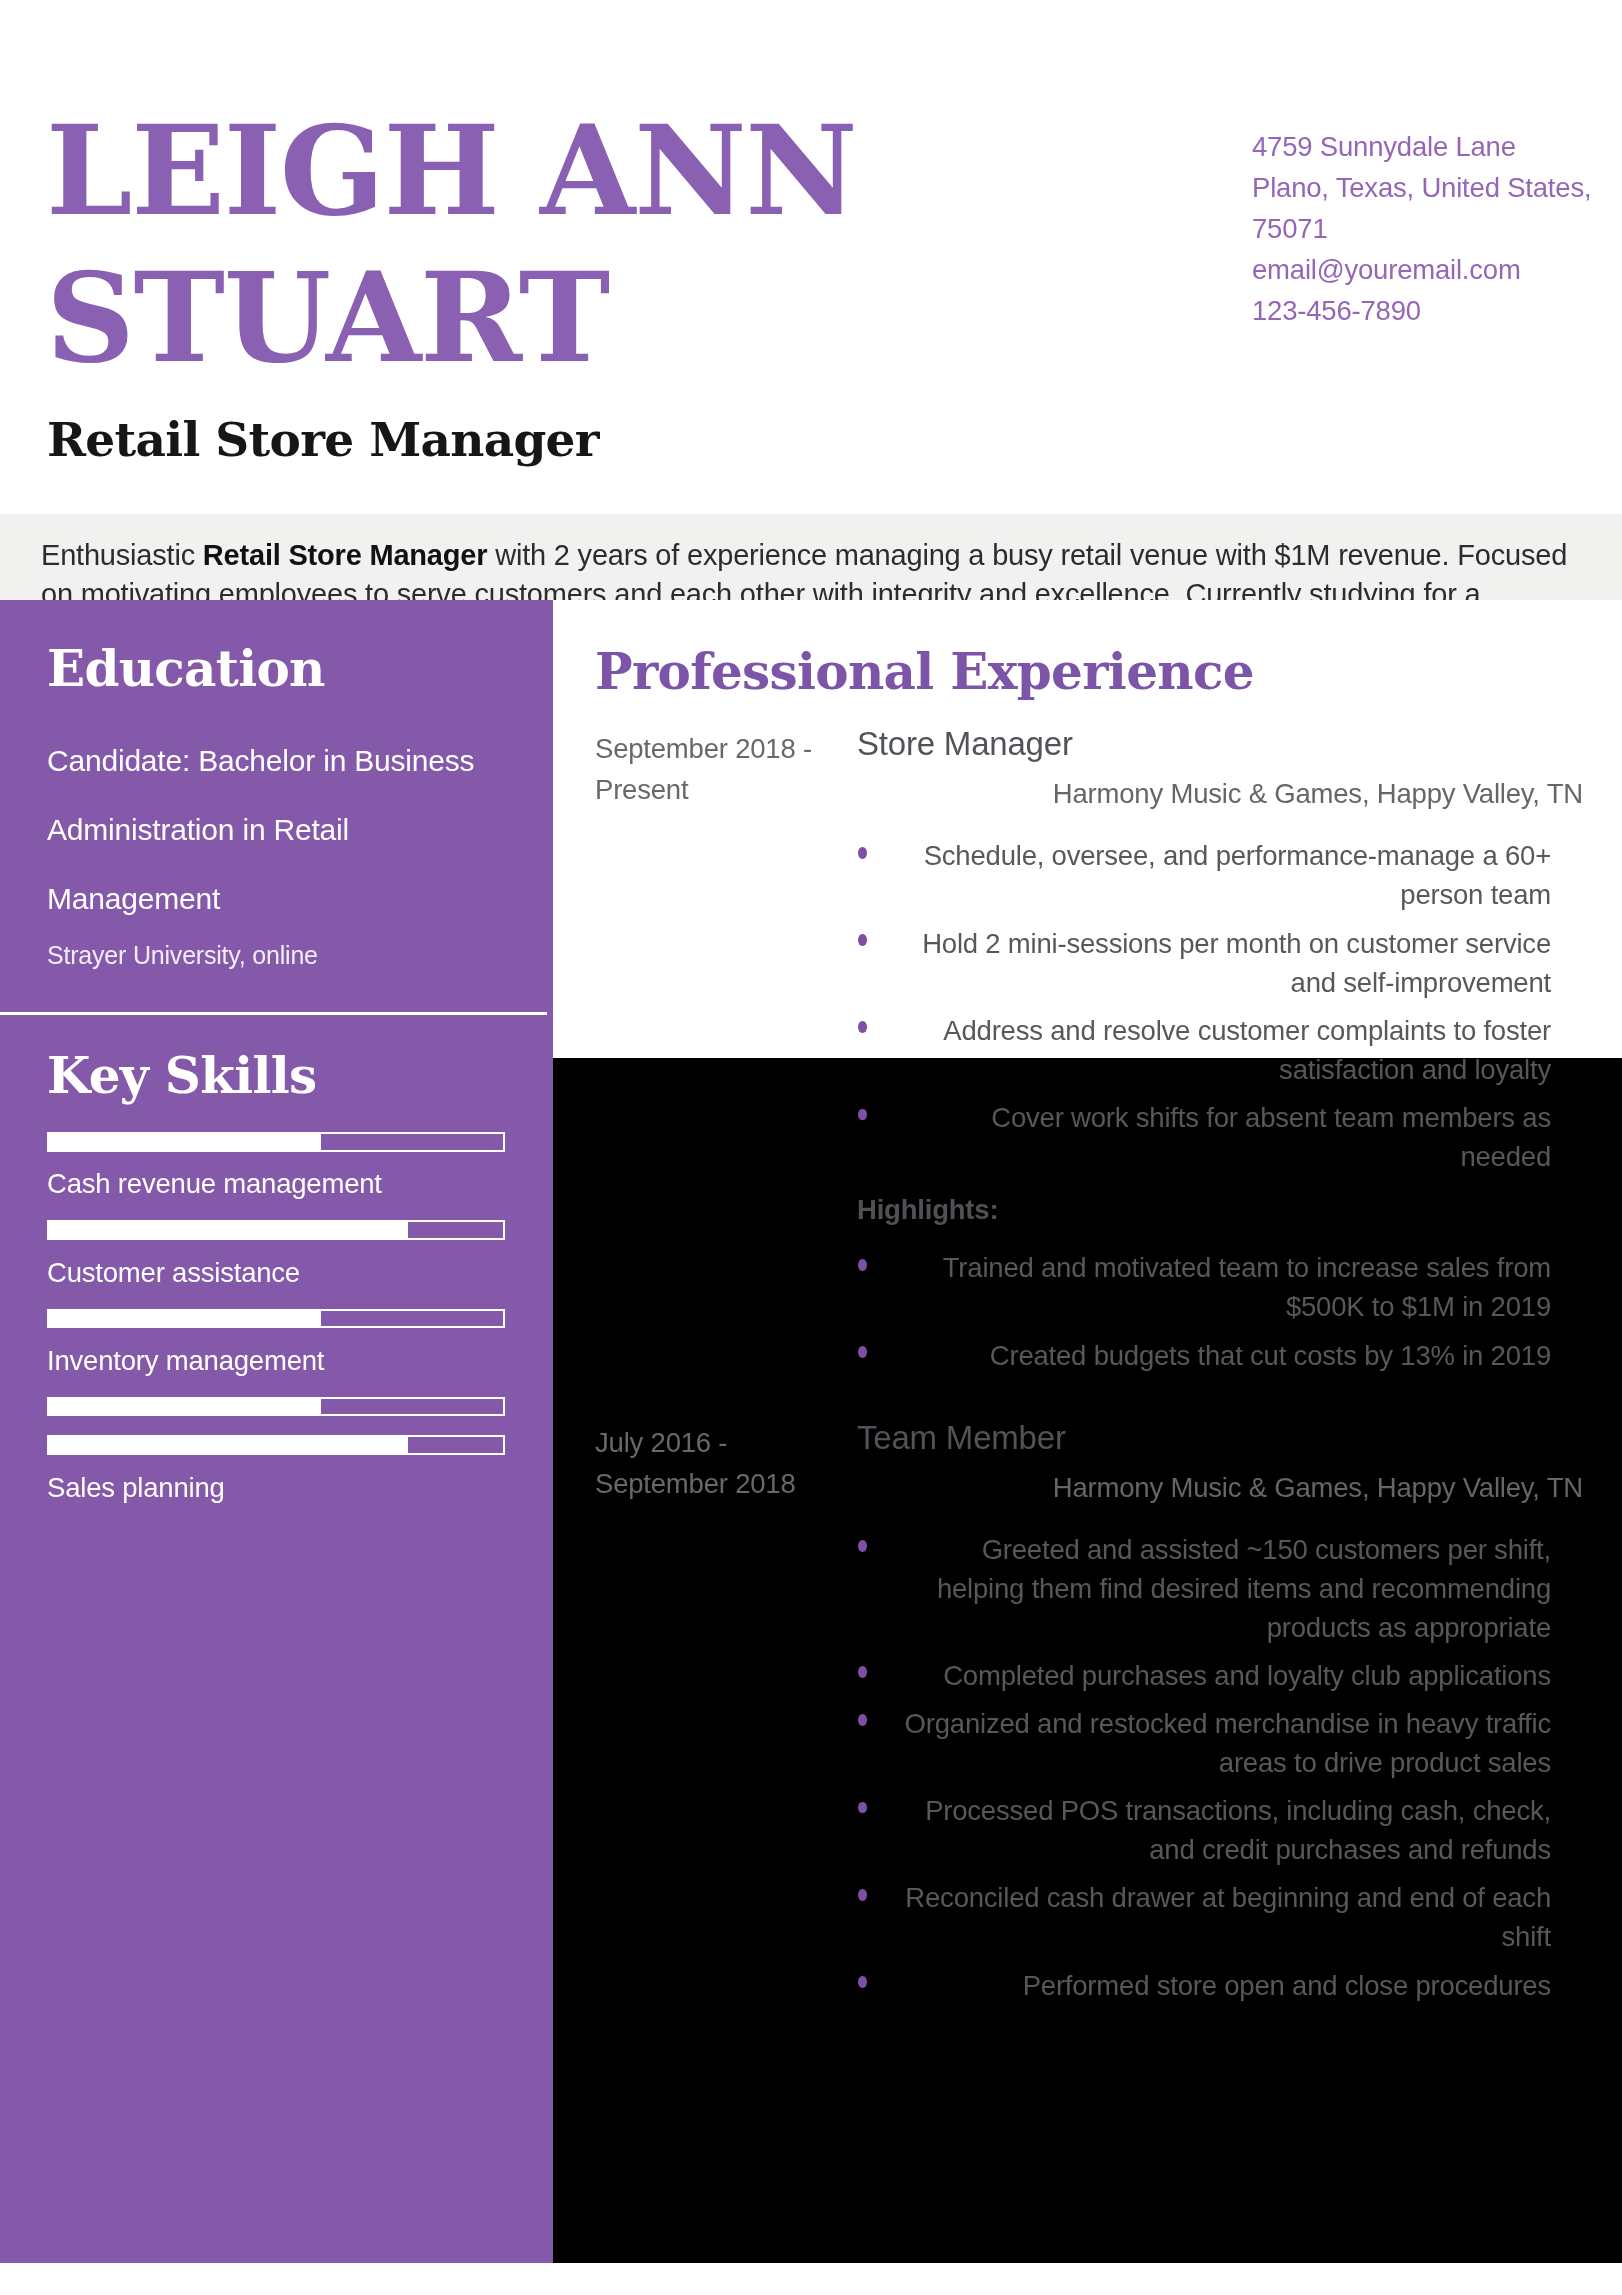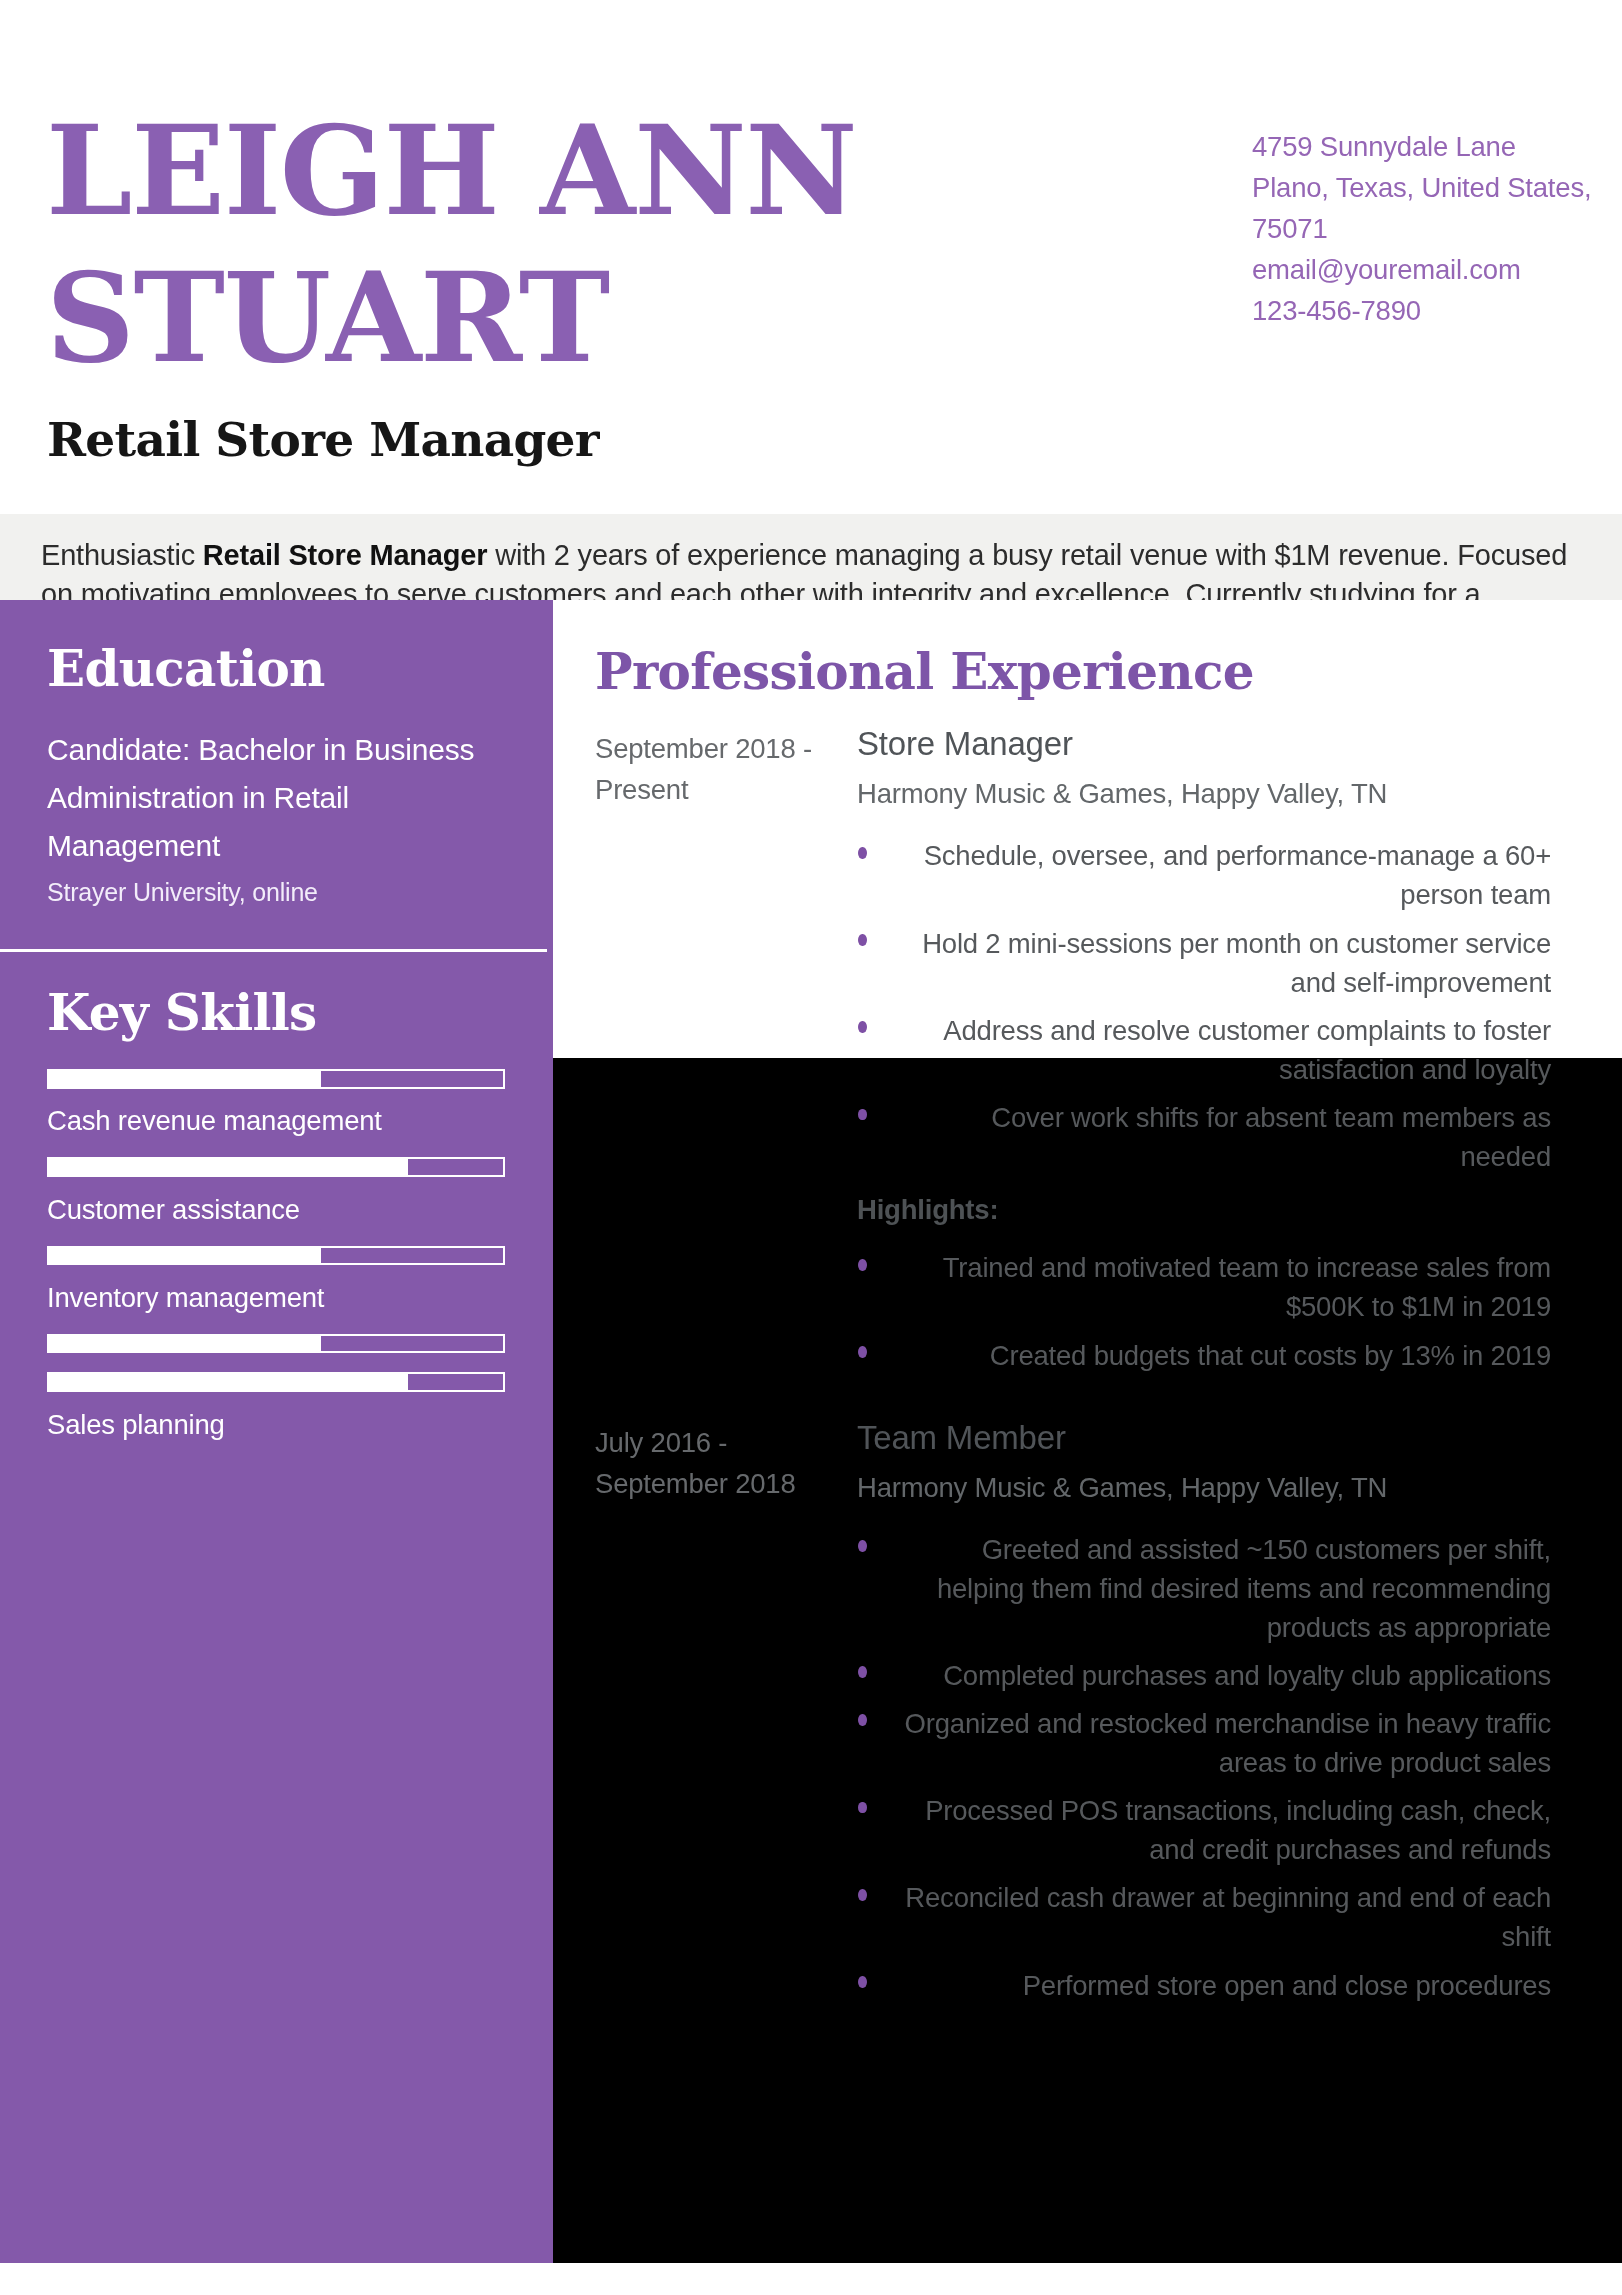--- a/index.html
+++ b/index.html
@@ -38,21 +38,21 @@
   .sidebar {
     width:553px; height:1663px; flex:0 0 553px;
     background:#8459aa; color:#fff;
     padding:41px 46px 0 47px;
   }
   .side-heading {
     font-family:"DejaVu Serif", serif; font-weight:bold;
     font-size:50px; line-height:55px; color:#ffffff; letter-spacing:-0.7px;
   }
   .edu-heading { margin-bottom:30px; }
-  .edu-degree { font-size:30px; line-height:48px; color:#ffffff; }
+  .edu-degree { font-size:30px; line-height:69px; color:#ffffff; }
   .edu-school { margin-top:4px; font-size:25px; line-height:37px; color:#f3edfa; }
   .edu-item2 { margin-top:33px; }
   .side-divider {
     margin:38px 0 0 -47px; width:547px; height:0;
     border-top:3.9px solid #ffffff;
   }
   .skills-heading { margin-top:33px; margin-bottom:29px; }
   .skill-item { margin-bottom:19px; }
   .skill-bar {
     width:458px; height:19.6px; border:2px solid #ffffff; background:transparent;
@@ -67,21 +67,21 @@
   }
   .pe-heading {
     font-family:"DejaVu Serif", serif; font-weight:bold;
     font-size:50px; line-height:59px; color:#7d55a8; letter-spacing:-0.7px;
     margin-bottom:19.6px;
   }
   .job { display:grid; grid-template-columns:229px 1fr; column-gap:33px; }
   .job2 { margin-top:30px; }
   .job-dates { font-size:27.5px; line-height:41px; color:#66696c; padding-top:7.9px; }
   .job-title { font-size:33px; line-height:39px; color:#505458; padding-top:3.9px; margin-bottom:13px; }
-  .job-company { font-size:27.5px; line-height:35px; color:#63676a; }
+  .job-company { font-size:27.5px; line-height:35px; color:#63676a;text-align:right; }
   .bullets { list-style:none; margin-top:25px;text-align:right; }
   .bullets li {
     position:relative; padding-left:38px; margin-bottom:9.2px;
     font-size:27.5px; line-height:39px; color:#56595c; max-width:694px;
   }
   .dot {
     position:absolute; left:1.3px; top:10.5px; width:8.5px; height:11.8px;
     background:#7e50a5; border-radius:50%;
   }
   .highlights-label { margin-top:18.3px; font-size:27.5px; font-weight:bold; color:#4e5255; }

